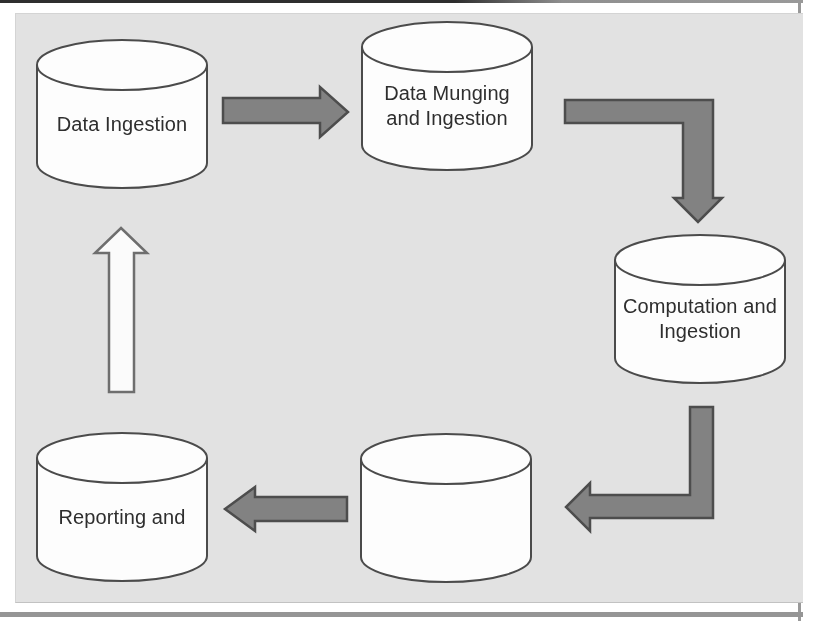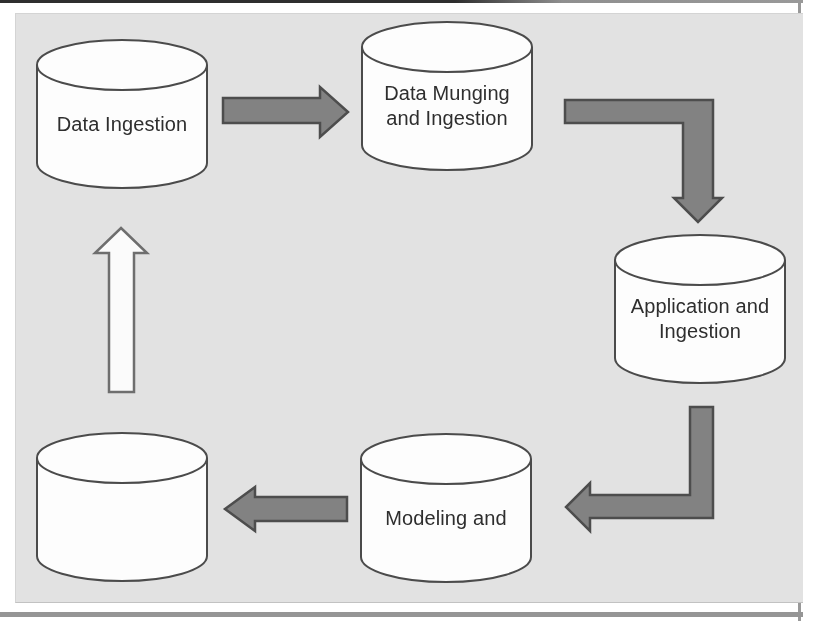--- a/index.html
+++ b/index.html
@@ -88,37 +88,37 @@
       <span>and Ingestion</span>
     </div>
   </div>
 
   <div class="node" style="left:612px; top:233px;">
     <svg class="cyl" viewBox="0 0 176 152">
       <path class="cyl-shape" d="M3 27 L3 125 A85 25 0 0 0 173 125 L173 27" fill="#fdfdfd"></path>
       <ellipse class="cyl-shape" cx="88" cy="27" rx="85" ry="25" fill="#fdfdfd"></ellipse>
     </svg>
     <div class="node-label">
-      <span>Application and</span>
+      <span>Computation and</span>
       <span>Ingestion</span>
     </div>
   </div>
 
   <div class="node" style="left:358px; top:432px;">
     <svg class="cyl" viewBox="0 0 176 152">
       <path class="cyl-shape" d="M3 27 L3 125 A85 25 0 0 0 173 125 L173 27" fill="#fdfdfd"></path>
       <ellipse class="cyl-shape" cx="88" cy="27" rx="85" ry="25" fill="#fdfdfd"></ellipse>
     </svg>
     <div class="node-label">
-      <span>Modeling and</span>
     </div>
   </div>
 
   <div class="node" style="left:34px; top:431px;">
     <svg class="cyl" viewBox="0 0 176 152">
       <path class="cyl-shape" d="M3 27 L3 125 A85 25 0 0 0 173 125 L173 27" fill="#fdfdfd"></path>
       <ellipse class="cyl-shape" cx="88" cy="27" rx="85" ry="25" fill="#fdfdfd"></ellipse>
     </svg>
     <div class="node-label">
+      <span>Reporting and</span>
     </div>
   </div>
 
 </div>
 
 </body></html>

